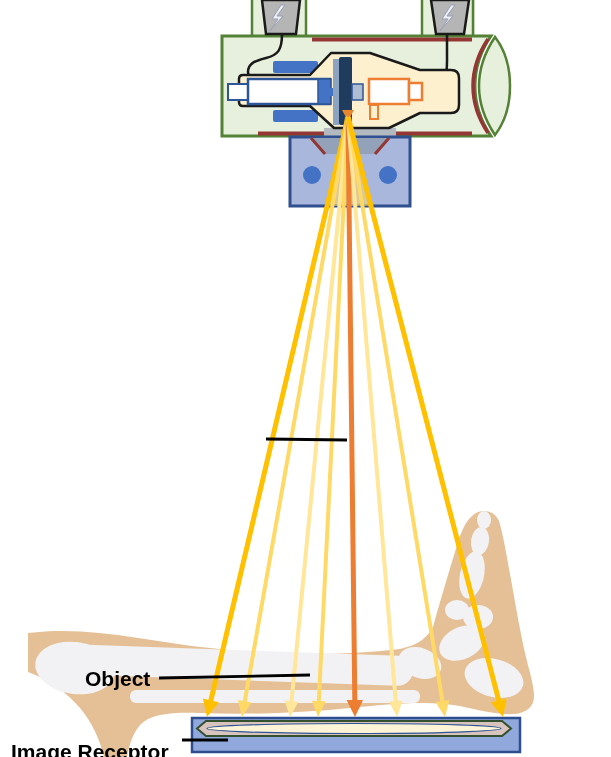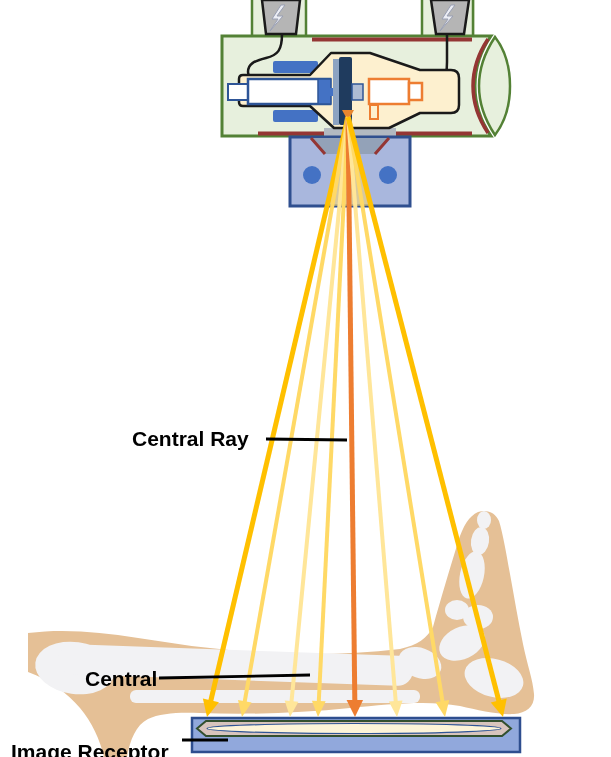--- a/index.html
+++ b/index.html
@@ -122,16 +122,15 @@
         <polygon points="445,717 435.6349272507882,702.3062798310989 449.2580478346732,700.103875336704" fill="#FFD966"></polygon>
         <line x1="348" y1="117" x2="499.2481695112726" y2="702.476785204926" stroke="#FFC000" stroke-width="5"></line>
         <polygon points="503,717 490.76015730881824,702.6038633343829 506.7356935833996,698.4768497967829" fill="#FFC000"></polygon>
       </g>
 
   <path d="M266,439 L347,440" stroke="#000" stroke-width="2.8"></path>
   <path d="M159,678 L310,675" stroke="#000" stroke-width="2.8"></path>
   <path d="M182,740 L228,740" stroke="#000" stroke-width="2.8"></path>
 </svg>
 
-  <div class="label" id="lbl-central">Central Ray</div>
-  <div class="label" id="lbl-object">Central</div>
+  <div class="label" id="lbl-object">Object</div>
   <div class="label" id="lbl-receptor">Image Receptor</div>
 </div>
 
 </body></html>

